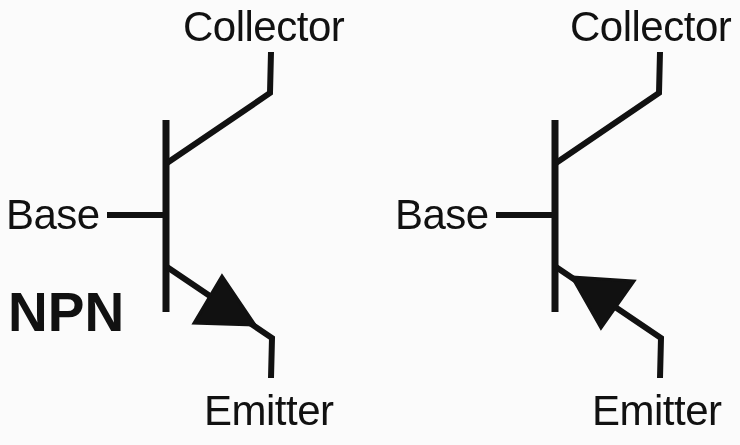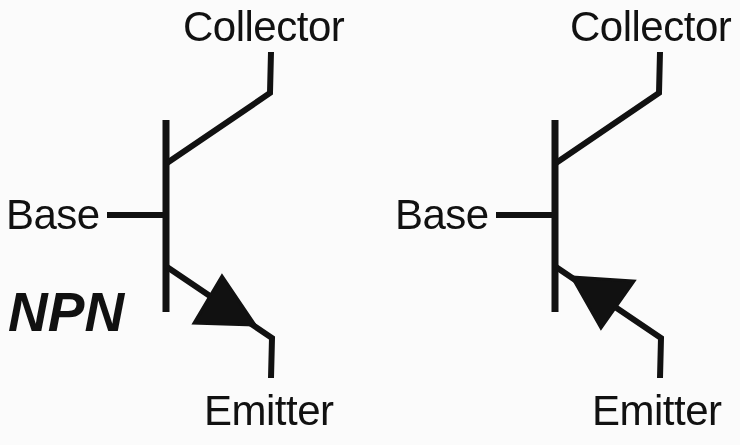--- a/index.html
+++ b/index.html
@@ -30,21 +30,20 @@
   }
   .lbl-reg {
     font-size: 42px;
     font-weight: 400;
     letter-spacing: -0.5px;
   }
   .lbl-bold {
     font-size: 55px;
     font-weight: 700;
     letter-spacing: 0px;
-    font-style: italic;
   }
   
   #npn-collector-label { left: 183px;  top: 6px; }
   #npn-base-label      { left: 6px;    top: 194px; }
   #npn-emitter-label   { left: 204px;  top: 390px; }
   #npn-type-label      { left: 8px;    top: 285px; }
   
   #pnp-collector-label { left: 570px;  top: 6px; }
   #pnp-base-label      { left: 395px;  top: 194px; }
   #pnp-emitter-label   { left: 592px;  top: 390px; }

